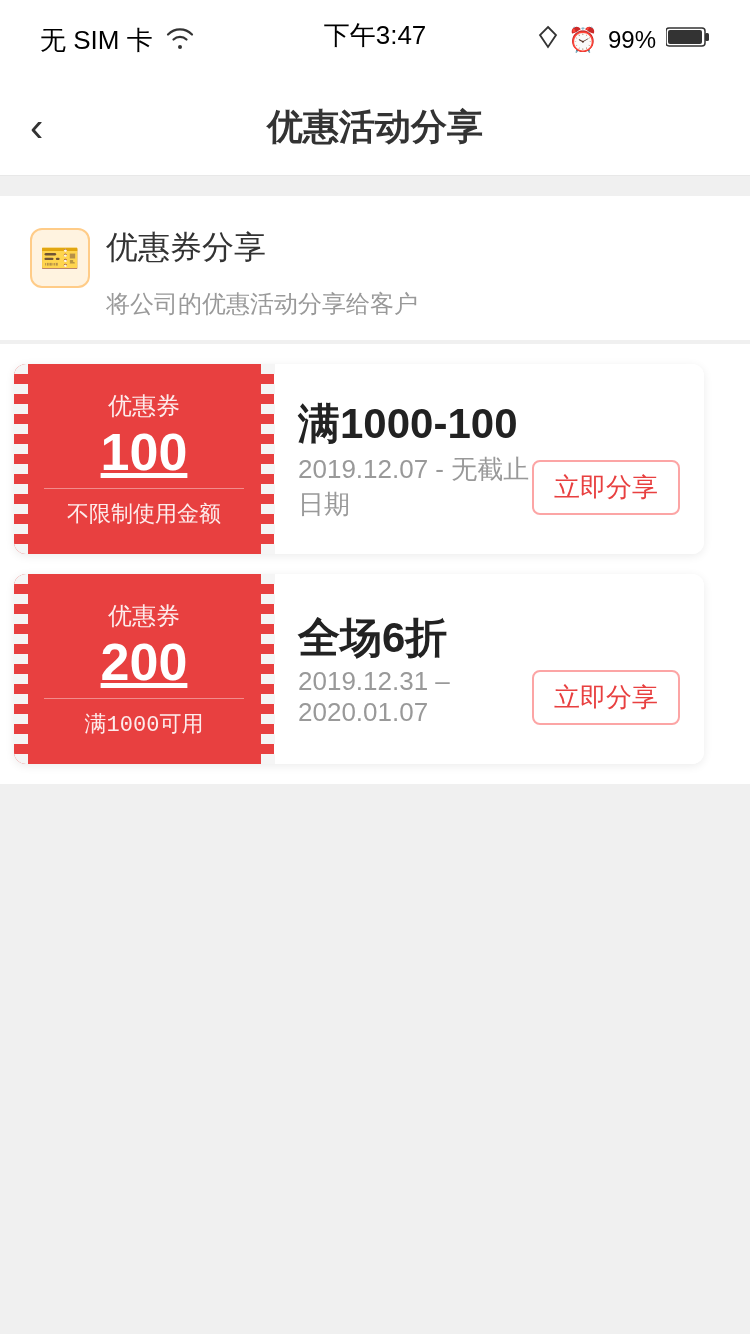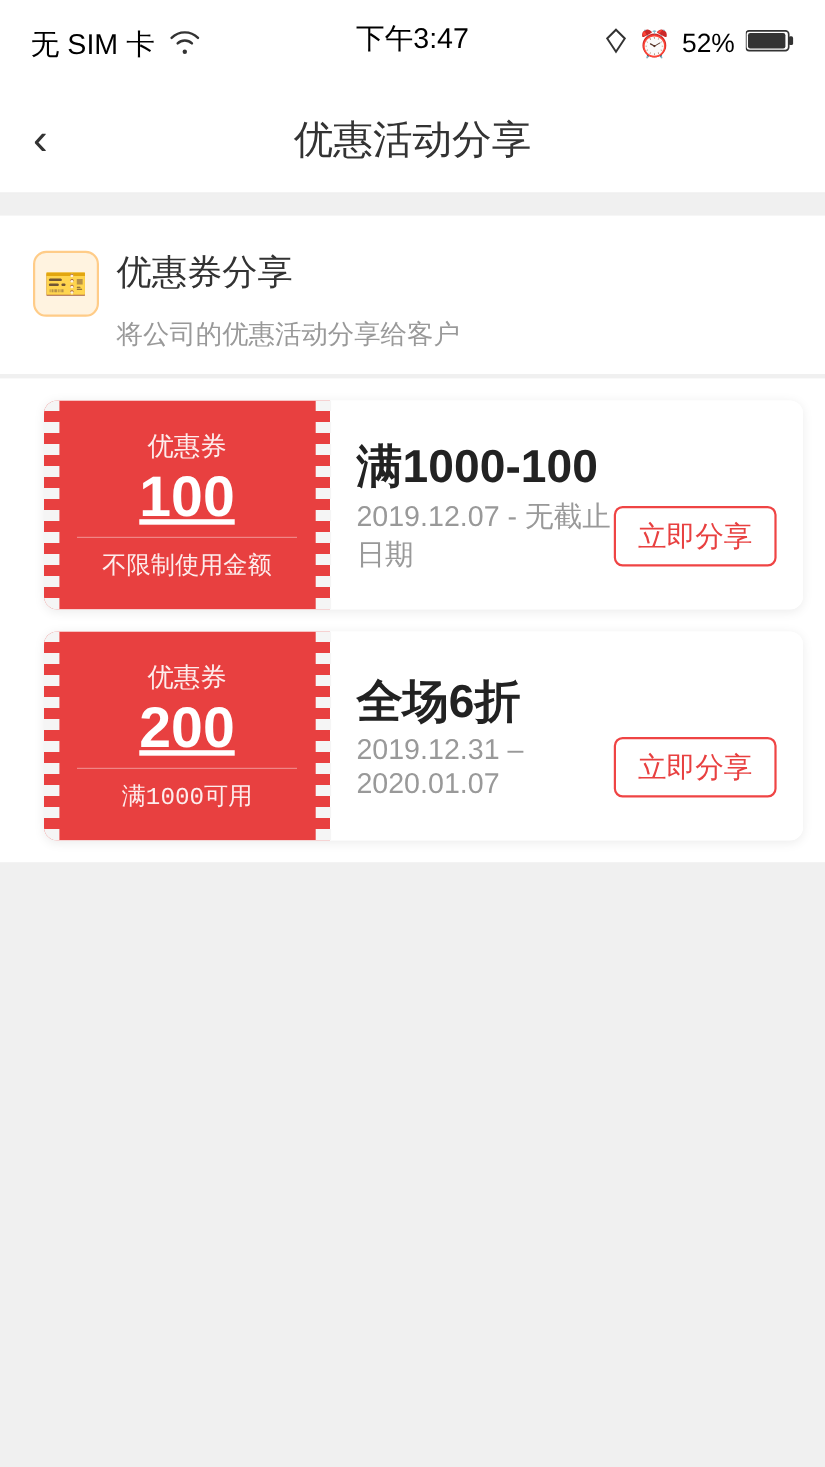--- a/index.html
+++ b/index.html
@@ -13,21 +13,21 @@
     }
 
     
     .status-bar {
       width: 750px;
       height: 80px;
       background: #fff;
       display: flex;
       align-items: center;
       justify-content: space-between;
-      padding: 0 28px;
+      padding: 0 40px;
       font-size: 26px;
       font-weight: 500;
     }
     .status-left {
       display: flex;
       align-items: center;
       gap: 12px;
     }
     .status-center {
       font-size: 26px;
@@ -57,21 +57,21 @@
     }
     .nav-back {
       position: absolute;
       left: 30px;
       font-size: 40px;
       color: #333;
       cursor: pointer;
     }
     .nav-title {
       font-size: 36px;
-      font-weight: 400;
+      font-weight: 700;
       color: #333;
     }
 
     
     .section-header {
       background: #fff;
       padding: 30px 30px 20px 30px;
       margin-top: 20px;
       display: flex;
       align-items: flex-start;
@@ -98,21 +98,21 @@
     }
     .section-text .section-subtitle {
       font-size: 24px;
       color: #999;
     }
 
     
     .coupons-list {
       background: #fff;
       margin-top: 4px;
-      padding: 20px 40px;
+      padding: 20px 14px;
       display: flex;
       flex-direction: column;
       gap: 20px;
     }
 
     
     .coupon-card {
       display: flex;
       width: 690px;
       height: 190px;
@@ -209,21 +209,21 @@
     .coupon-footer {
       display: flex;
       align-items: center;
       justify-content: space-between;
     }
     .coupon-date {
       font-size: 26px;
       color: #999;
     }
     .share-btn {
-      border: 2px solid #ef4444;
+      border: 2px solid #fca5a5;
       color: #e84040;
       background: transparent;
       border-radius: 8px;
       padding: 8px 20px;
       font-size: 26px;
       cursor: pointer;
       white-space: nowrap;
     }
 
     
@@ -248,21 +248,21 @@
     </span>
   </div>
   <div class="status-center">下午3:47</div>
   <div class="status-right">
     <span>
       <svg width="20" height="24" viewBox="0 0 20 24" fill="none">
         <path d="M10 2L18 10l-8 12L2 10z" stroke="#333" stroke-width="1.8" fill="none"></path>
       </svg>
     </span>
     <span>⏰</span>
-    <span>52%</span>
+    <span>99%</span>
     <span>
       <svg width="44" height="22" viewBox="0 0 44 22">
         <rect x="0" y="2" width="39" height="18" rx="3" stroke="#333" stroke-width="1.5" fill="none"></rect>
         <rect x="39" y="7" width="4" height="8" rx="1.5" fill="#333"></rect>
         <rect x="2" y="4" width="34" height="14" rx="2" fill="#333"></rect>
       </svg>
     </span>
   </div>
 </div>
 

